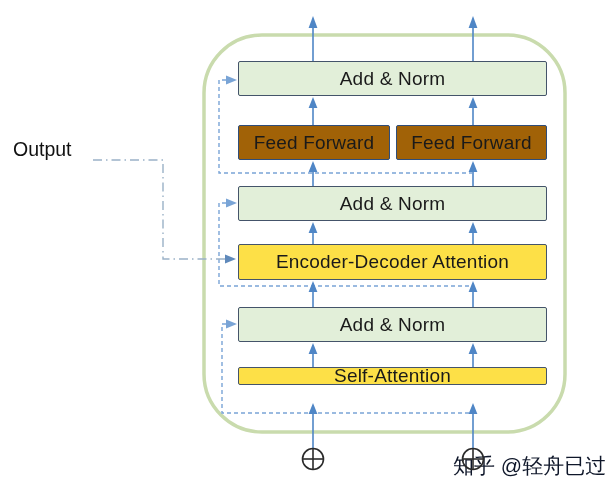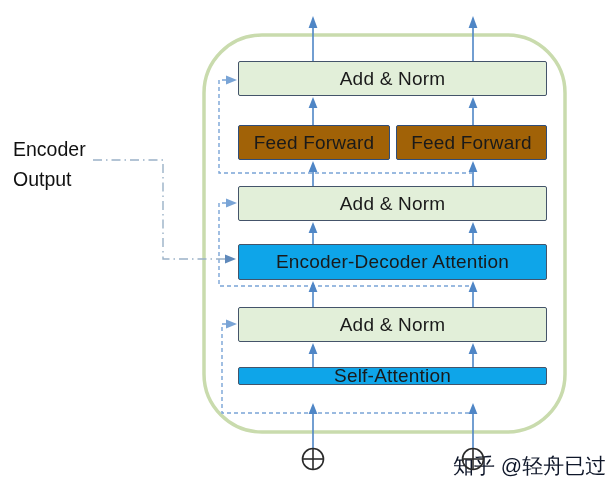--- a/index.html
+++ b/index.html
@@ -8,21 +8,21 @@
     font-family:"Liberation Sans","DejaVu Sans",sans-serif;
   }
   .overlay{position:absolute;left:0;top:0;z-index:1;}
   .box{
     position:absolute;z-index:2;display:flex;align-items:center;justify-content:center;
     border-radius:2px;font-size:19px;color:#1a1a1a;letter-spacing:0.2px;
     box-sizing:border-box;
   }
   .green{background:#e2efd9;border:1.6px solid #44546a;}
   .blue{background:#a16207;border:1.6px solid #2e4d7b;}
-  .peach{background:#0ea5e9;border:1.6px solid #44546a;}
+  .peach{background:#fde047;border:1.6px solid #44546a;}
   .an1{left:238px;top:61px;width:309px;height:35px;}
   .ffl{left:238px;top:125px;width:152px;height:35px;}
   .ffr{left:396px;top:125px;width:151px;height:35px;}
   .an2{left:238px;top:186px;width:309px;height:35px;}
   .eda{left:238px;top:244px;width:309px;height:36px;}
   .an3{left:238px;top:307px;width:309px;height:35px;}
   .sa {left:238px;top:367px;width:309px;height:18px;}
   .enc-label{
     position:absolute;left:13px;top:134px;z-index:2;font-size:19.5px;line-height:30px;
     color:#111;white-space:nowrap;
@@ -107,21 +107,20 @@
       <line x1="302.5" y1="459" x2="323.5" y2="459"></line>
     </g>
     <g stroke="#2b2b2b" stroke-width="1.6" fill="none">
       <circle cx="473" cy="459" r="10.5"></circle>
       <line x1="473" y1="448.5" x2="473" y2="469.5"></line>
       <line x1="462.5" y1="459" x2="483.5" y2="459"></line>
     </g>
   </svg>
 
   <div class="enc-label">
-    <div>Encoder</div>
     <div>Output</div>
   </div>
 
   <div class="box green an1">Add &amp; Norm</div>
 
   <div class="box blue ffl">Feed Forward</div>
 
   <div class="box blue ffr">Feed Forward</div>
 
   <div class="box green an2">Add &amp; Norm</div>

